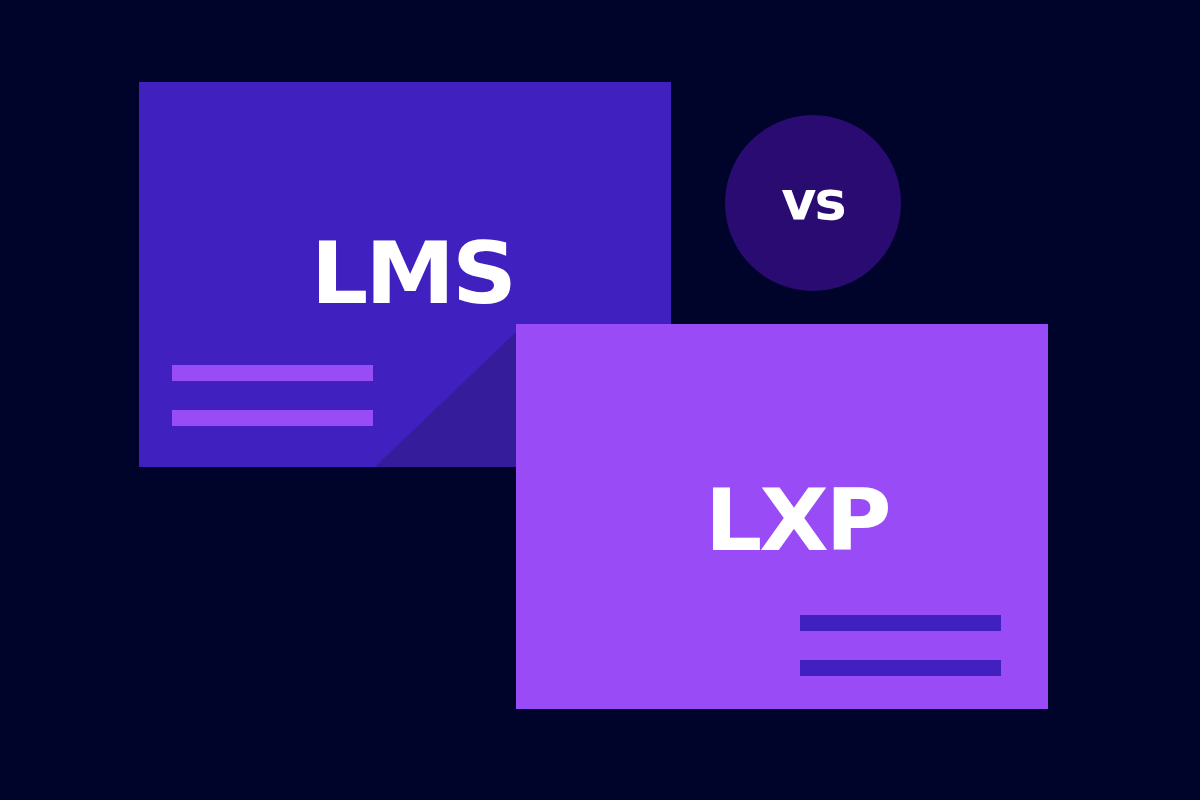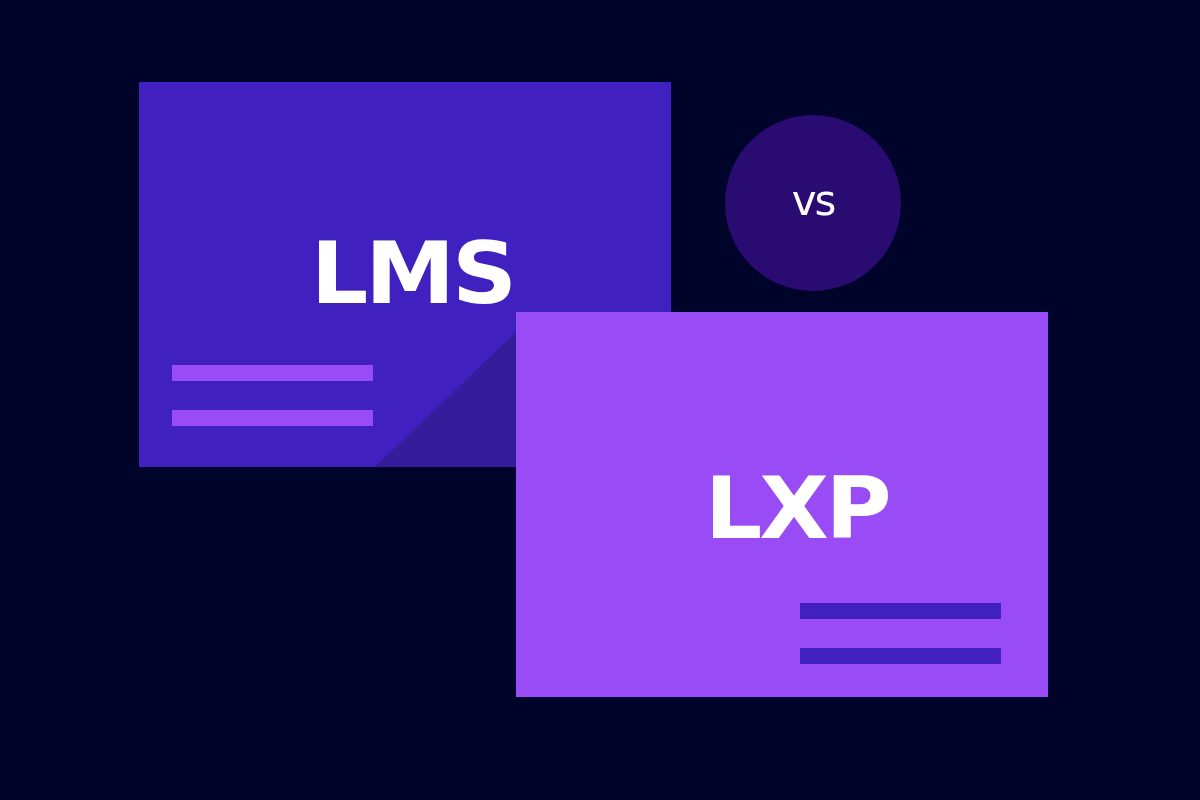--- a/index.html
+++ b/index.html
@@ -1,31 +1,31 @@
 <!DOCTYPE html>
 <html><head>
 <meta charset="utf-8">
 <style>
   html, body { margin:0; padding:0; }
   body { width:1200px; height:800px; background:#00032a; position:relative; overflow:hidden;
          font-family:"DejaVu Sans", sans-serif; }
   .card { position:absolute; }
   #lms { left:123px; top:82px; width:532px; height:385px; background:#4020bf;margin-left:16px; }
-  #lxp { left:516px; top:312px; width:532px; height:385px; background:#994bf6; }
+  #lxp { left:516px; top:324px; width:532px; height:385px; background:#994bf6; }
   .shadow { position:absolute; left:375px; top:332px; width:141px; height:135px; }
   .title { position:absolute; color:#ffffff; font-weight:bold; font-size:86px;
            letter-spacing:-3px; line-height:1; transform:scaleX(1.05); transform-origin:center; }
   #lms .title { left:0; right:0; top:148px; text-align:center; padding-left:14px; }
   #lxp .title { left:0; right:0; top:153px; text-align:center; padding-left:28px; }
   .bar { position:absolute; height:16px; width:201px; }
   #lms .bar { background:#994bf6; left:33px; }
   #lxp .bar { background:#4020bf; left:284px; }
   .vs { position:absolute; left:725px; top:115px; width:176px; height:176px; border-radius:50%;
         background:#2a0b72; display:flex; align-items:center; justify-content:center; }
-  .vs span { color:#fff; font-weight:normal; font-size:42px; letter-spacing:-2px; margin-top:-6px; }
+  .vs span { color:#fff; font-weight:bold; font-size:54px; letter-spacing:-2px; margin-top:-6px; }
 </style>
 </head>
 <body>
 
 <div class="card" id="lms">
   <div class="title">LMS</div>
   <div class="bar" style="top:283px"></div>
   <div class="bar" style="top:328px"></div>
 </div>
 

